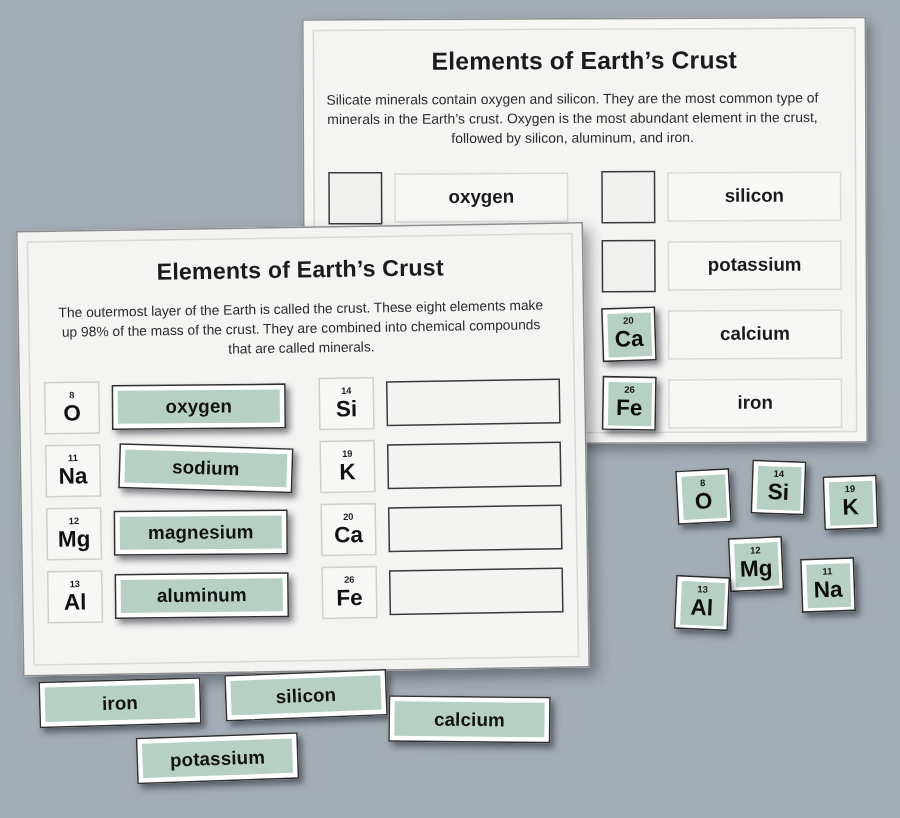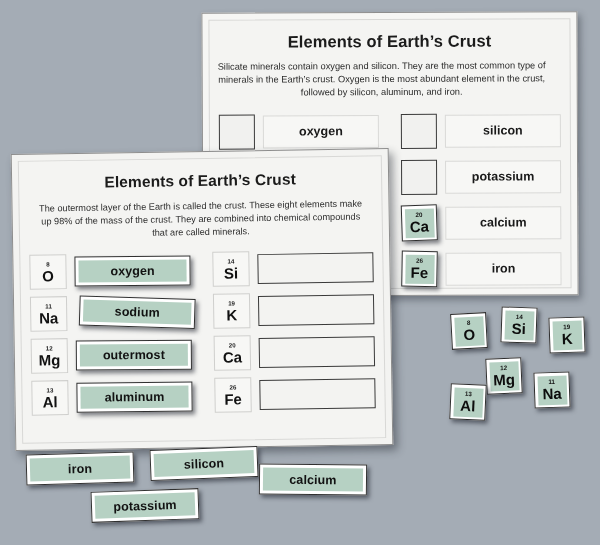--- a/index.html
+++ b/index.html
@@ -237,21 +237,21 @@
               <div class="face">sodium</div>
             </div>
           </div>
 
           <div class="row">
             <div class="sym-printed">
               <span class="num">12</span>
               <span class="sym">Mg</span>
             </div>
             <div class="tile-word" style="transform:rotate(0.5deg)">
-              <div class="face">outermost</div>
+              <div class="face">magnesium</div>
             </div>
           </div>
 
           <div class="row">
             <div class="sym-printed">
               <span class="num">13</span>
               <span class="sym">Al</span>
             </div>
             <div class="tile-word" style="transform:rotate(0.3deg)">
               <div class="face">aluminum</div>

